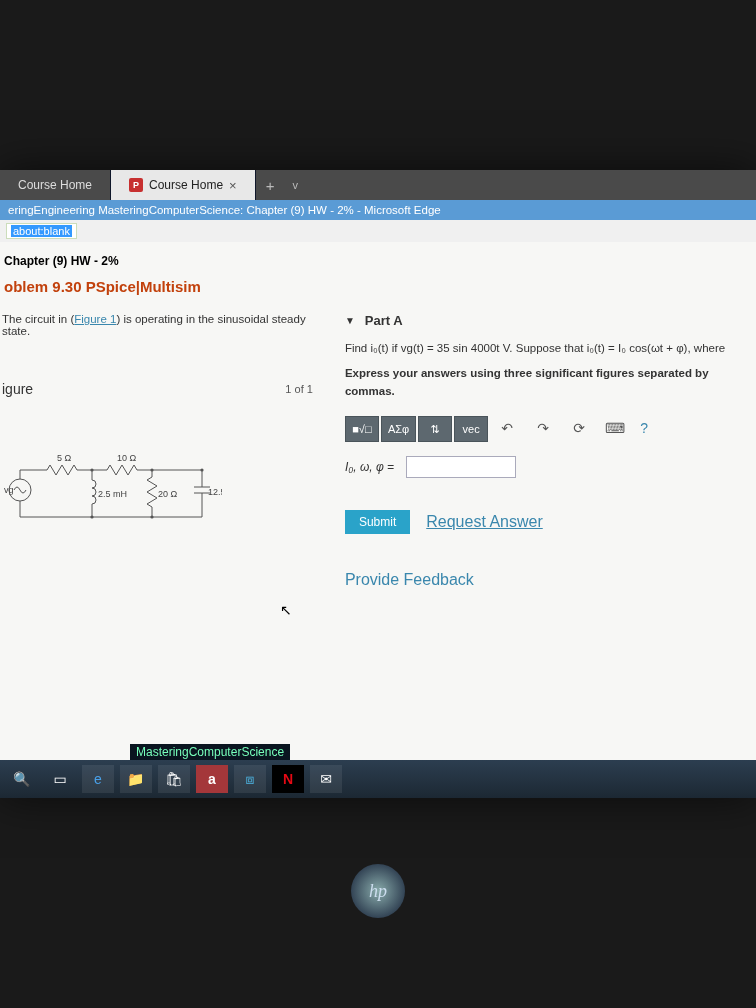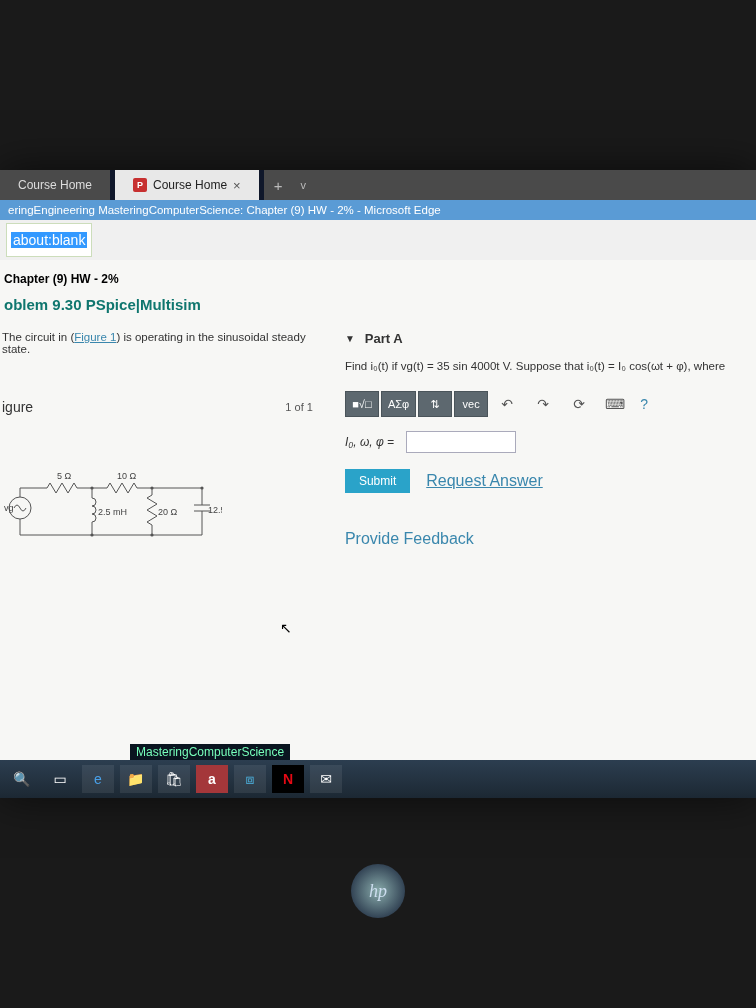--- a/index.html
+++ b/index.html
@@ -1,51 +1,51 @@
 <!DOCTYPE html>
 <html><head>
 <meta charset="utf-8">
 <style>
 * { margin:0; padding:0; box-sizing:border-box; font-family:Arial,Helvetica,sans-serif; }
 body { width:756px; height:1008px; background:#1a1a1a; overflow:hidden; position:relative; }
 .screen { position:absolute; top:170px; left:0; width:756px; height:628px; background:#fff; display:flex; flex-direction:column; box-shadow:0 0 40px rgba(0,0,0,0.6); }
 .tab-bar { background:#4a4a4a; height:30px; display:flex; align-items:stretch; font-size:12px; }
-.tab { padding:0 18px; display:flex; align-items:center; color:#ddd; gap:6px; border-right:5px solid #0f172a; }
+.tab { padding:0 18px; display:flex; align-items:center; color:#ddd; gap:6px; border-right:1px solid #0f172a; }
 .tab.active { background:#e8e8e8; color:#222; }
 .tab-icon { width:14px; height:14px; background:#c73030; border-radius:2px; display:flex; align-items:center; justify-content:center; font-size:9px; color:#fff; font-weight:bold; }
 .tab-close { font-size:13px; color:#555; cursor:pointer; }
 .tab-plus { padding:0 10px; display:flex; align-items:center; color:#bbb; font-size:15px; }
 .tab-chev { padding:0 8px; display:flex; align-items:center; color:#bbb; font-size:11px; }
 .title-bar { background:#5a9bd5; color:#fff; font-size:11.5px; padding:4px 8px; }
 .addr-bar { background:#f0f0f0; padding:3px 6px; display:flex; align-items:center; }
-.addr-url { background:#fff; border:1px solid #cdb; display:inline-block; padding:8px 4px; font-size:14px; color:#333; }
+.addr-url { background:#fff; border:1px solid #cdb; display:inline-block; padding:1px 4px; font-size:11px; color:#333; }
 .addr-sel { background:#3399ff; color:#fff; padding:0 2px; }
 .content { flex:1; background:#f7f7f5; overflow:hidden; position:relative; }
 .crumb { color:#000000; font-size:12px; padding:12px 4px 6px; font-weight:bold; }
-.prob-title { color:#0f766e; font-size:15px; font-weight:bold; padding:4px 4px 18px; }
+.prob-title { color:#c2410c; font-size:15px; font-weight:bold; padding:4px 4px 18px; }
 .two-col { display:flex; padding:0 2px; gap:12px; }
 .left-col { width:44%; font-size:11.5px; color:#333; }
 .right-col { flex:1; font-size:11.5px; }
 .prompt-txt a { color:#3a87ad; }
 .fig-head { display:flex; justify-content:space-between; align-items:center; margin-top:44px; padding-right:20px;gap:8px; }
 .fig-head .ft { font-size:14px; color:#333; }
 .fig-head .cnt { font-size:11px; color:#555; }
 .circuit { margin-top:48px; width:220px; height:90px; position:relative; }
 .part-line { display:flex; align-items:center; gap:10px; font-weight:bold; color:#333; font-size:13px; }
 .caret { font-size:10px; }
 .part-body { padding:12px 0 0 0; font-size:11.5px; color:#333; line-height:1.5; }
 .bold-note { font-weight:bold; margin-top:8px; }
 .tool-row { margin-top:16px; display:flex; gap:2px; align-items:center; }
 .tbtn { background:#5d686f; color:#fff; font-size:11px; height:26px; min-width:34px; display:flex; align-items:center; justify-content:center; border:1px solid #4a545a; padding:0 6px; cursor:pointer; }
 .tbtn.lite { background:transparent; color:#555; border:none; font-size:14px; }
 .help-q { margin-left:6px; color:#3a87ad; font-size:14px; }
 .ans-row { margin-top:14px; display:flex; align-items:center; gap:12px; }
 .ans-lbl { font-style:italic; font-size:12px; color:#333; }
 .ans-input { width:110px; height:22px; border:1px solid #aab; background:#fff; }
-.submit-row { margin-top:16px; display:flex; align-items:center; gap:16px; }
+.submit-row { margin-top:32px; display:flex; align-items:center; gap:16px; }
 .btn-submit { background:#2aa3c9; color:#fff; border:none; padding:5px 14px; font-size:12px; cursor:pointer; }
 .link { color:#3a87ad; font-size:16px; text-decoration:underline; cursor:pointer; }
 .feedback { margin-top:34px; color:#3a87ad; font-size:16px; }
 .taskbar { position:absolute; left:0; bottom:0; width:100%; height:38px; background:linear-gradient(#2c3e50,#1c2833); display:flex; align-items:center; padding:0 6px; gap:6px; }
 .task-item { width:32px; height:28px; display:flex; align-items:center; justify-content:center; color:#fff; font-size:14px; }
 .task-item.app { background:rgba(255,255,255,0.08); }
 .task-frag { position:absolute; bottom:38px; left:130px; font-size:12px; color:#7fb; background:#0a1520; padding:1px 6px; }
 .hp-logo { position:absolute; left:50%; transform:translateX(-50%); bottom:90px; width:54px; height:54px; border-radius:50%; background:radial-gradient(circle,#8aa 0%,#345 70%); display:flex; align-items:center; justify-content:center; color:#cde; font-style:italic; font-size:18px; font-family:Georgia,serif; }
 svg text { font-size:9px; fill:#444; font-family:Arial; }
 svg .wire { stroke:#555; stroke-width:1; fill:none; }
@@ -127,20 +127,21 @@
         </div>
       </div>
 
       <div class="right-col">
         <div class="part-line">
           <span class="caret">▼</span>
           <span>Part A</span>
         </div>
         <div class="part-body">
           <div>Find i₀(t) if vg(t) = 35 sin 4000t V. Suppose that i₀(t) = I₀ cos(ωt + φ), where</div>
+          <div class="bold-note">Express your answers using three significant figures separated by commas.</div>
 
           <div class="tool-row">
             <div class="tbtn">■√□</div>
             <div class="tbtn">ΑΣφ</div>
             <div class="tbtn">⇅</div>
             <div class="tbtn">vec</div>
             <div class="tbtn lite">↶</div>
             <div class="tbtn lite">↷</div>
             <div class="tbtn lite">⟳</div>
             <div class="tbtn lite">⌨</div>

